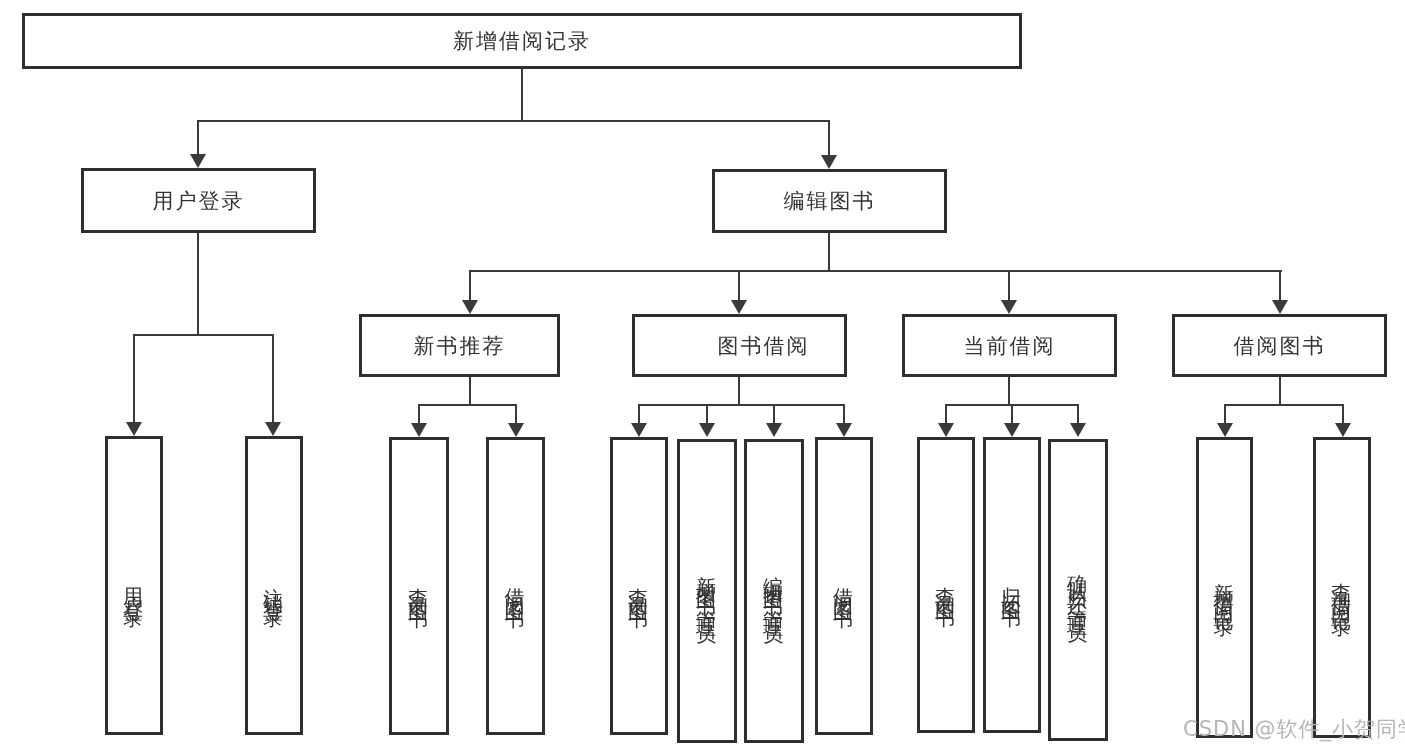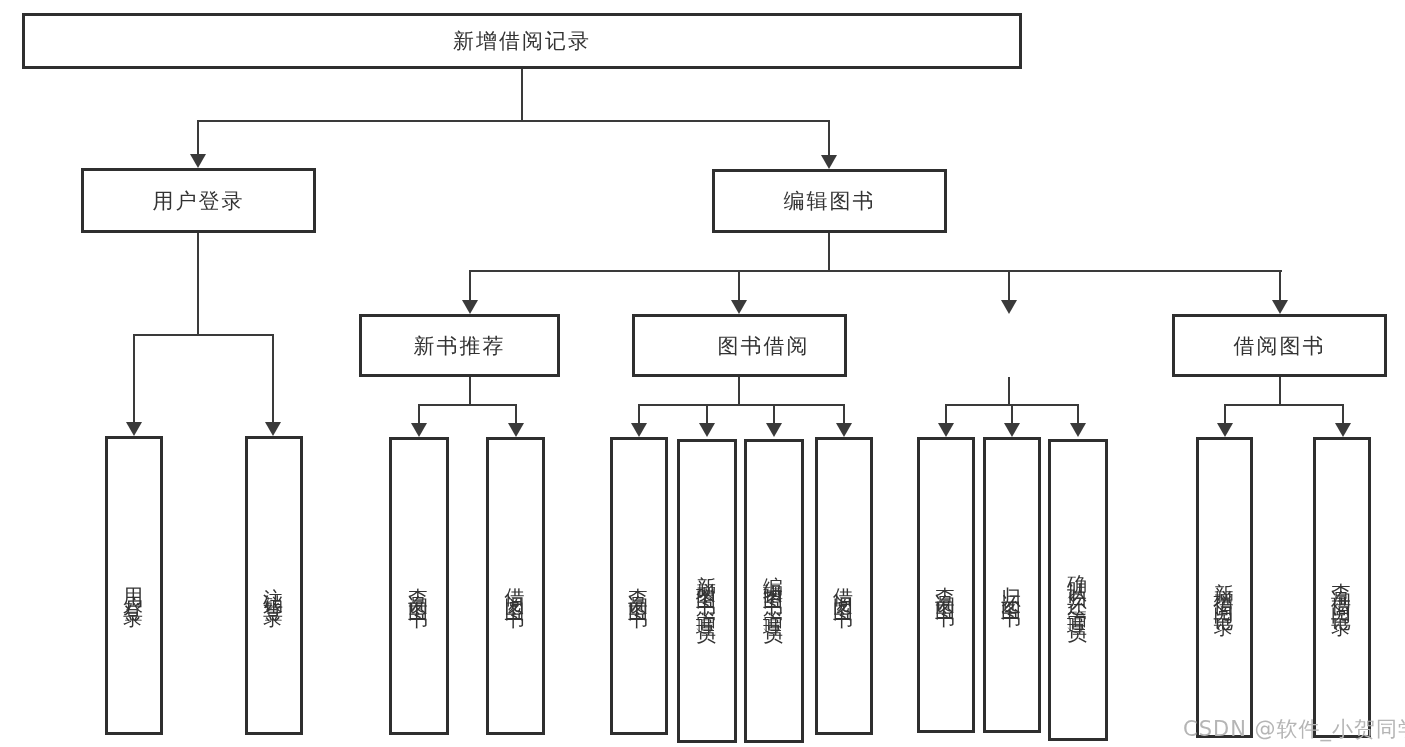--- a/index.html
+++ b/index.html
@@ -93,20 +93,23 @@
   <div class="ar" style="left:1001px;top:300px;"></div>
   <div class="line" style="left:1279px;top:270px;width:2px;height:32px;"></div>
   <div class="ar" style="left:1272px;top:300px;"></div>
 
   <div class="box" style="left:347px;top:314px;width:201px;height:63px;margin-left:12px;">
     <span>新书推荐</span>
   </div>
   <div class="box" style="left:632px;top:314px;width:215px;height:63px;padding-left:48px;">
     <span>图书借阅</span>
   </div>
+  <div class="box" style="left:902px;top:314px;width:215px;height:63px;">
+    <span>当前借阅</span>
+  </div>
   <div class="box" style="left:1172px;top:314px;width:215px;height:63px;">
     <span>借阅图书</span>
   </div>
 
   <div class="line" style="left:469px;top:377px;width:2px;height:29px;"></div>
   <div class="line" style="left:418px;top:404px;width:99px;height:2px;"></div>
   <div class="line" style="left:418px;top:404px;width:2px;height:21px;"></div>
   <div class="ar" style="left:411px;top:423px;"></div>
   <div class="line" style="left:515px;top:404px;width:2px;height:21px;"></div>
   <div class="ar" style="left:508px;top:423px;"></div>

